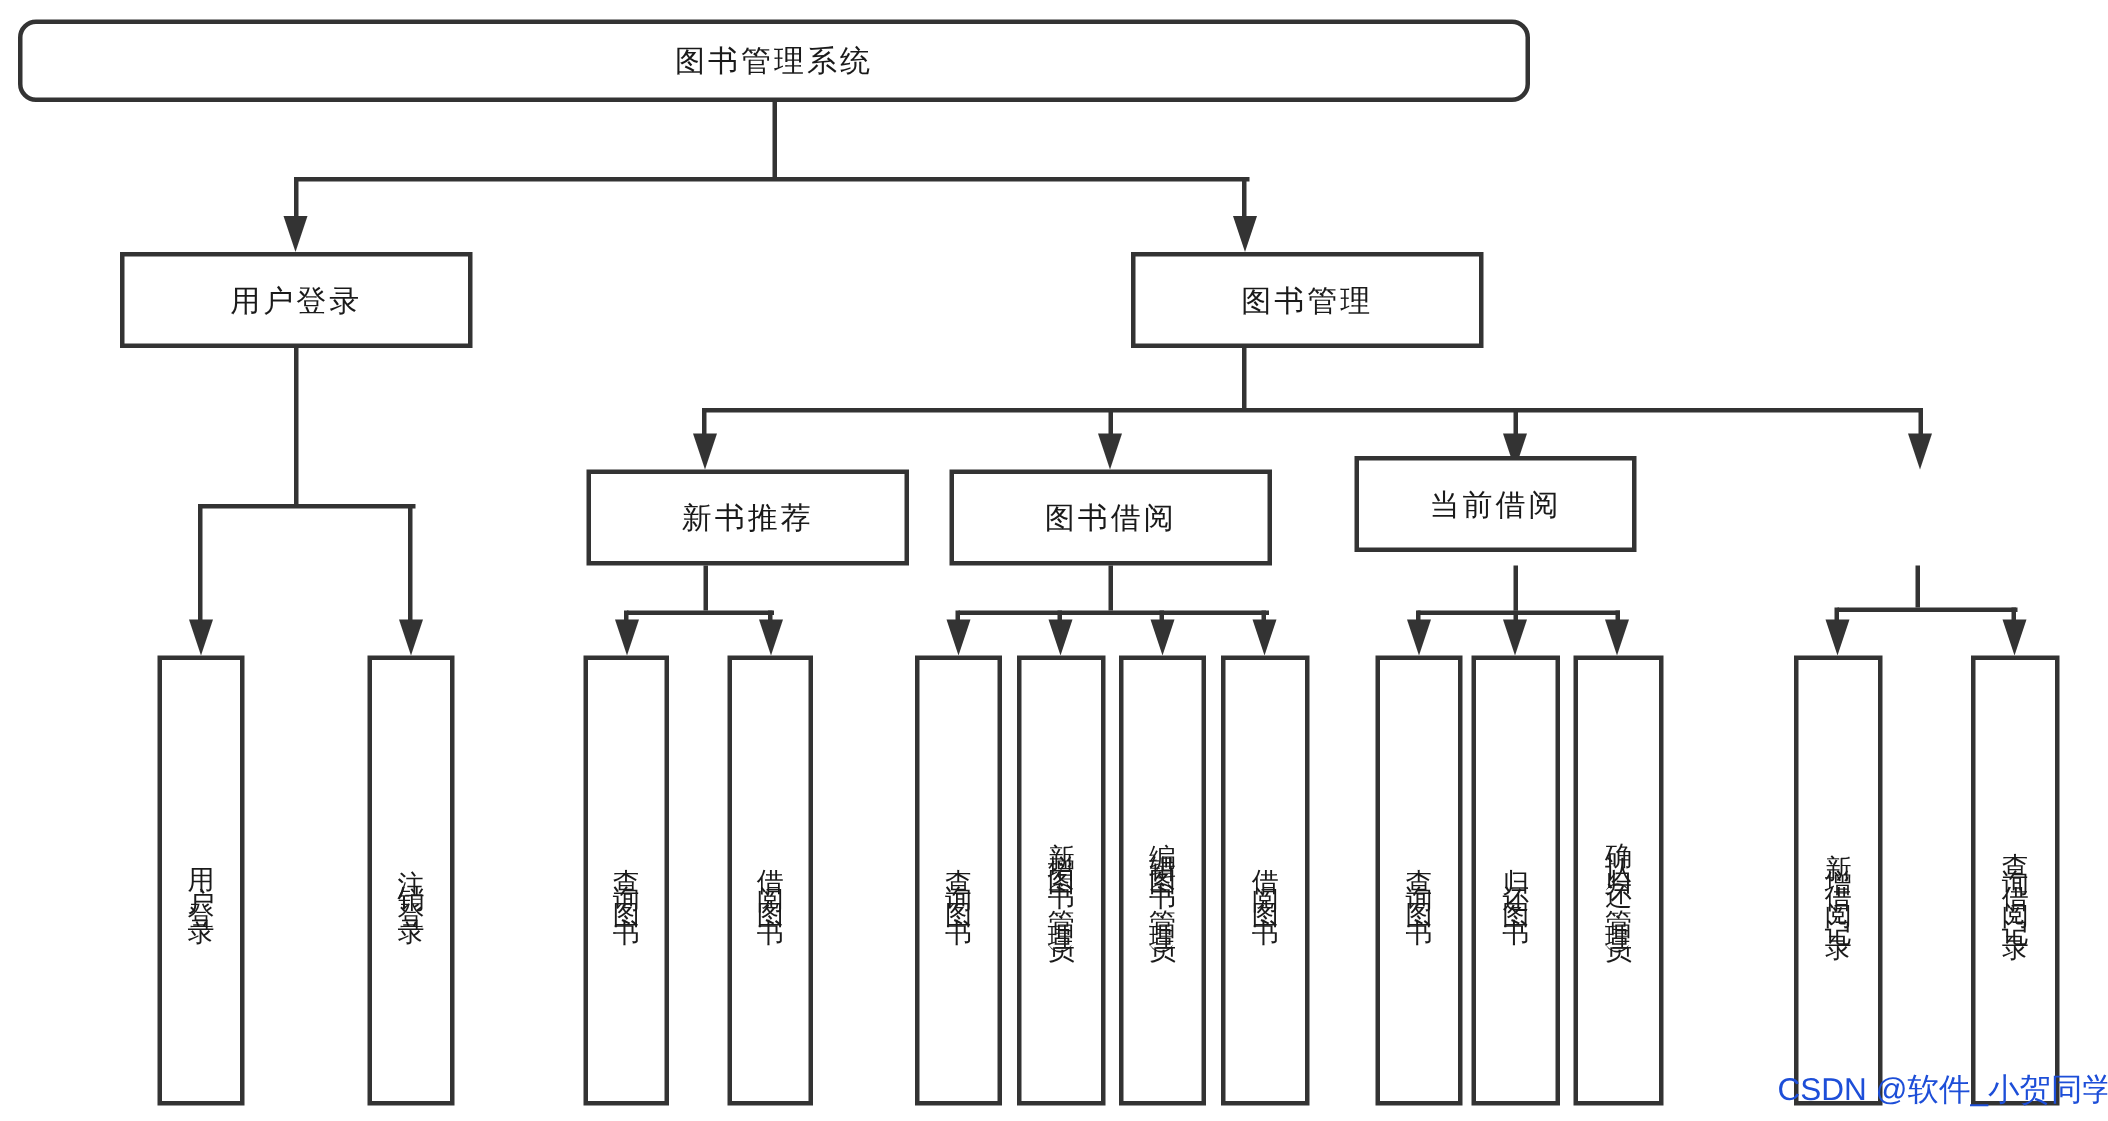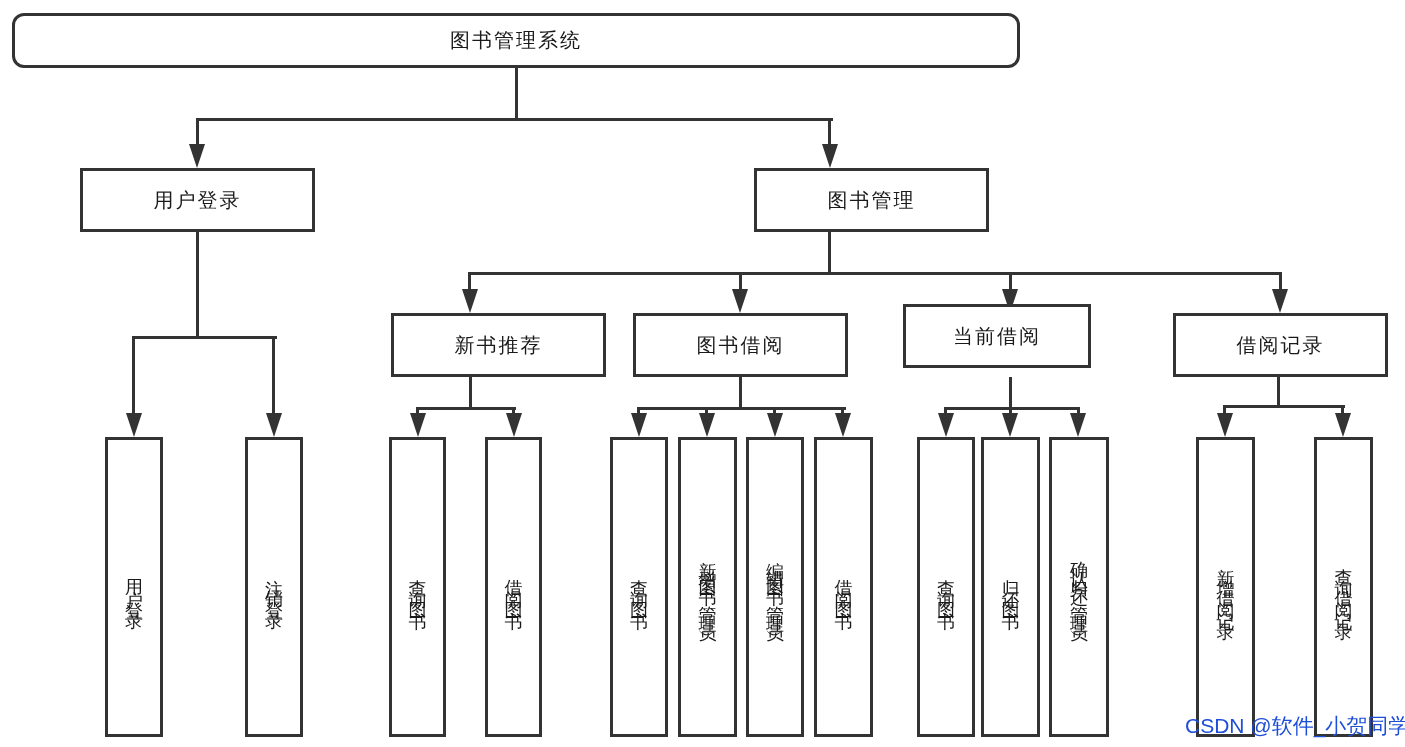--- a/index.html
+++ b/index.html
@@ -82,21 +82,20 @@
   <div class="vline" style="left:739px;top:272px;height:20px;"></div>
   <div class="arrow" style="left:732px;top:289px;"></div>
   <div class="vline" style="left:1009px;top:272px;height:20px;"></div>
   <div class="arrow" style="left:1002px;top:289px;"></div>
   <div class="vline" style="left:1279px;top:272px;height:20px;"></div>
   <div class="arrow" style="left:1272px;top:289px;"></div>
 
   <div class="box" style="left:363px;top:313px;width:215px;height:64px;margin-left:28px;">新书推荐</div>
   <div class="box" style="left:633px;top:313px;width:215px;height:64px;font-family:Liberation Serif, serif;">图书借阅</div>
   <div class="box" style="left:903px;top:304px;width:188px;height:64px;">当前借阅</div>
-  <div class="box" style="left:1173px;top:313px;width:215px;height:64px;">借阅记录</div>
 
   <div class="vline" style="left:469px;top:377px;height:30px;"></div>
   <div class="hline" style="left:418px;top:407px;width:98px;"></div>
   <div class="vline" style="left:416px;top:407px;height:10px;"></div>
   <div class="arrow" style="left:410px;top:413px;"></div>
   <div class="vline" style="left:512px;top:407px;height:10px;"></div>
   <div class="arrow" style="left:506px;top:413px;"></div>
 
   <div class="vline" style="left:739px;top:377px;height:30px;"></div>
   <div class="hline" style="left:639px;top:407px;width:207px;"></div>

